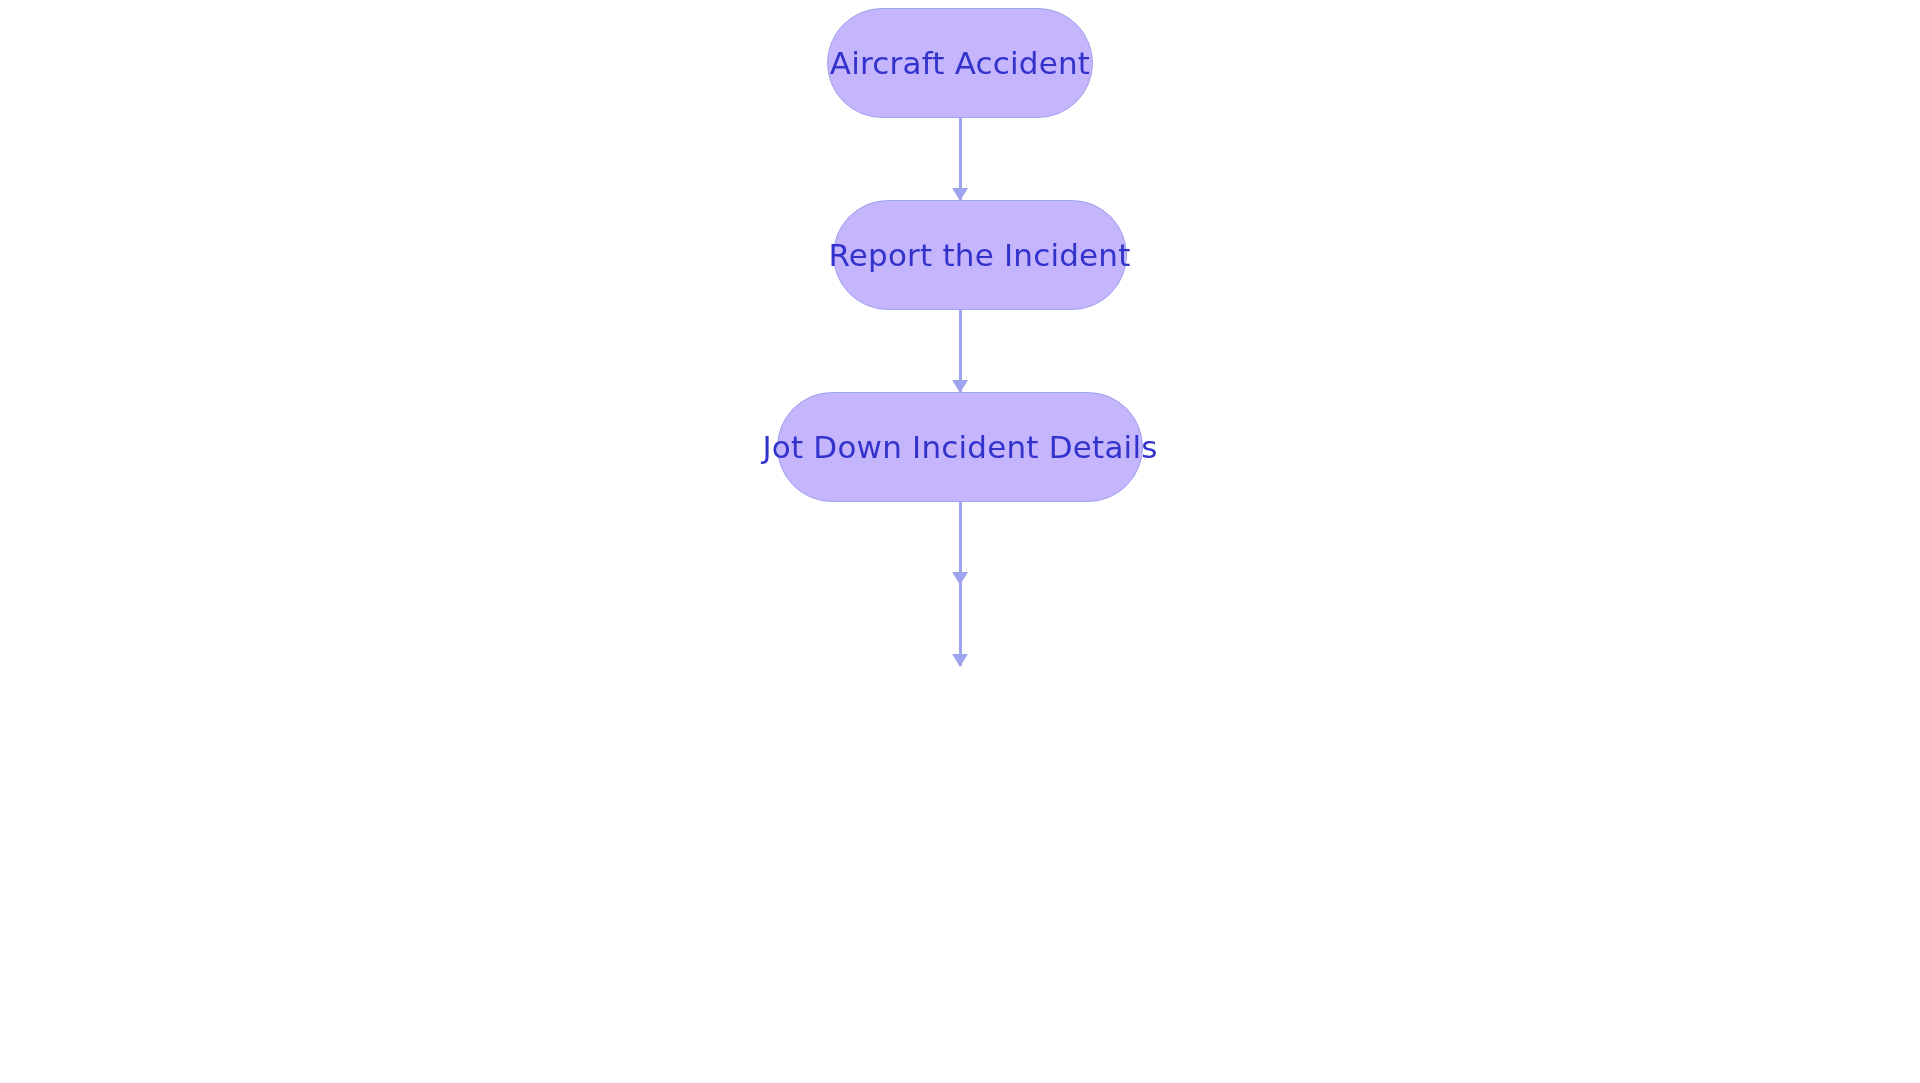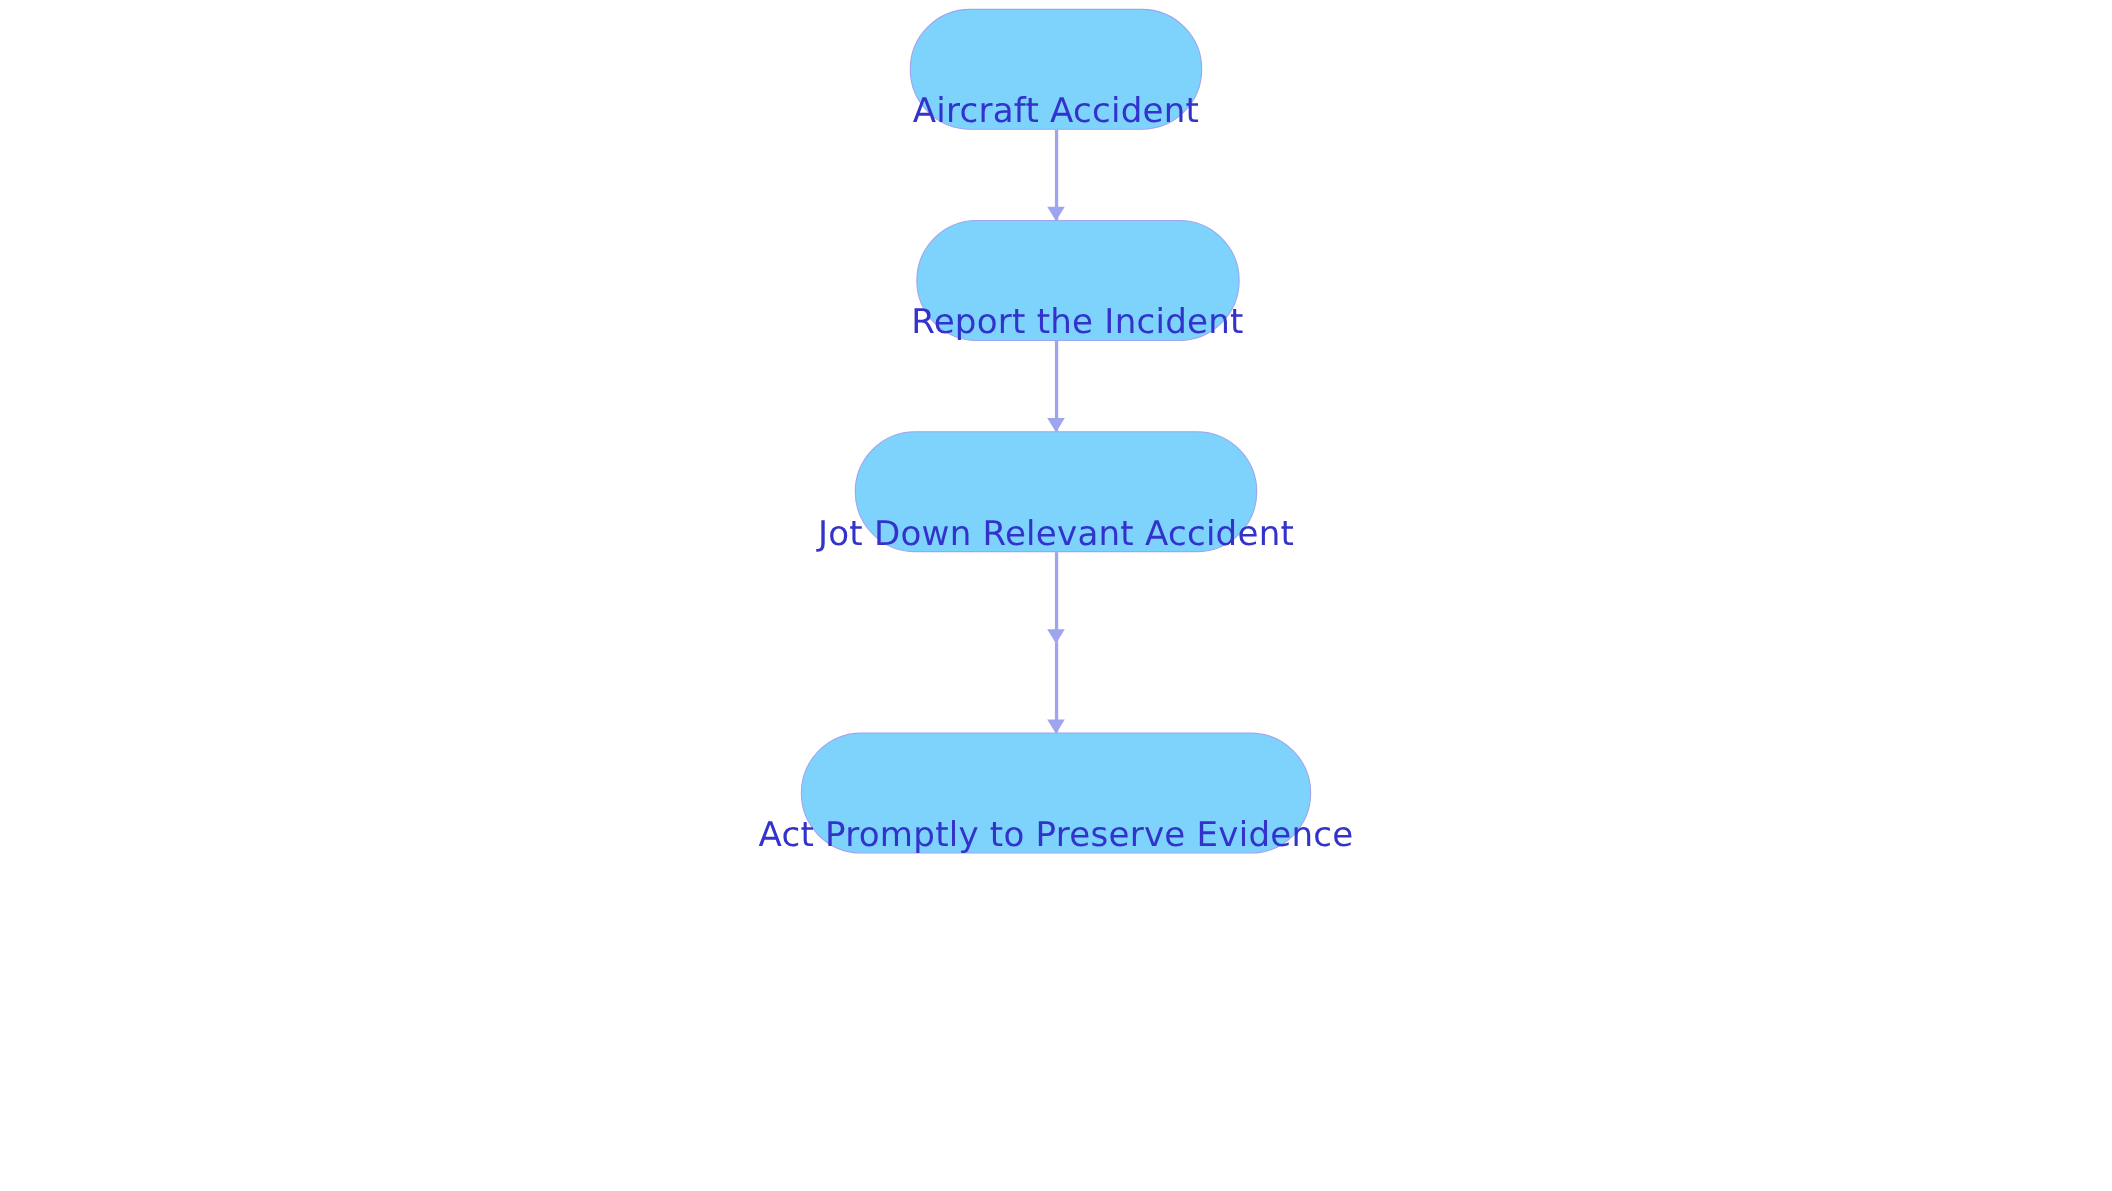--- a/index.html
+++ b/index.html
@@ -20,26 +20,26 @@
     display: flex;
     flex-direction: column;
     align-items: center;
   }
   .node-row {
     display: flex;
     justify-content: center;
     align-items: center;
   }
   .node {
-    background: #7dd3fc;
+    background: #c4b5fd;
     border: 1.6px solid #9fa4ee;
     border-radius: 999px;
     color: #3333cc;
     display: flex;
-    align-items: flex-end;
+    align-items: center;
     justify-content: center;
     box-sizing: border-box;
     white-space: nowrap;
     font-size: 31px;
     letter-spacing: 0.2px;
     line-height: 1;
   }
   .node-label {
     display: block;
     padding: 0 34px;
@@ -93,28 +93,23 @@
   <div class="node-row">
     <div class="node n1">
       <span class="node-label">Report the Incident</span>
     </div>
   </div>
 
   <div class="connector c1"></div>
 
   <div class="node-row">
     <div class="node n2">
-      <span class="node-label">Jot Down Relevant Accident</span>
+      <span class="node-label">Jot Down Incident Details</span>
     </div>
   </div>
 
   <div class="connector c2"></div>
 
 
   <div class="connector c3"></div>
 
-  <div class="node-row">
-    <div class="node n4">
-      <span class="node-label">Act Promptly to Preserve Evidence</span>
-    </div>
-  </div>
 
 </div>
 
 </body></html>

